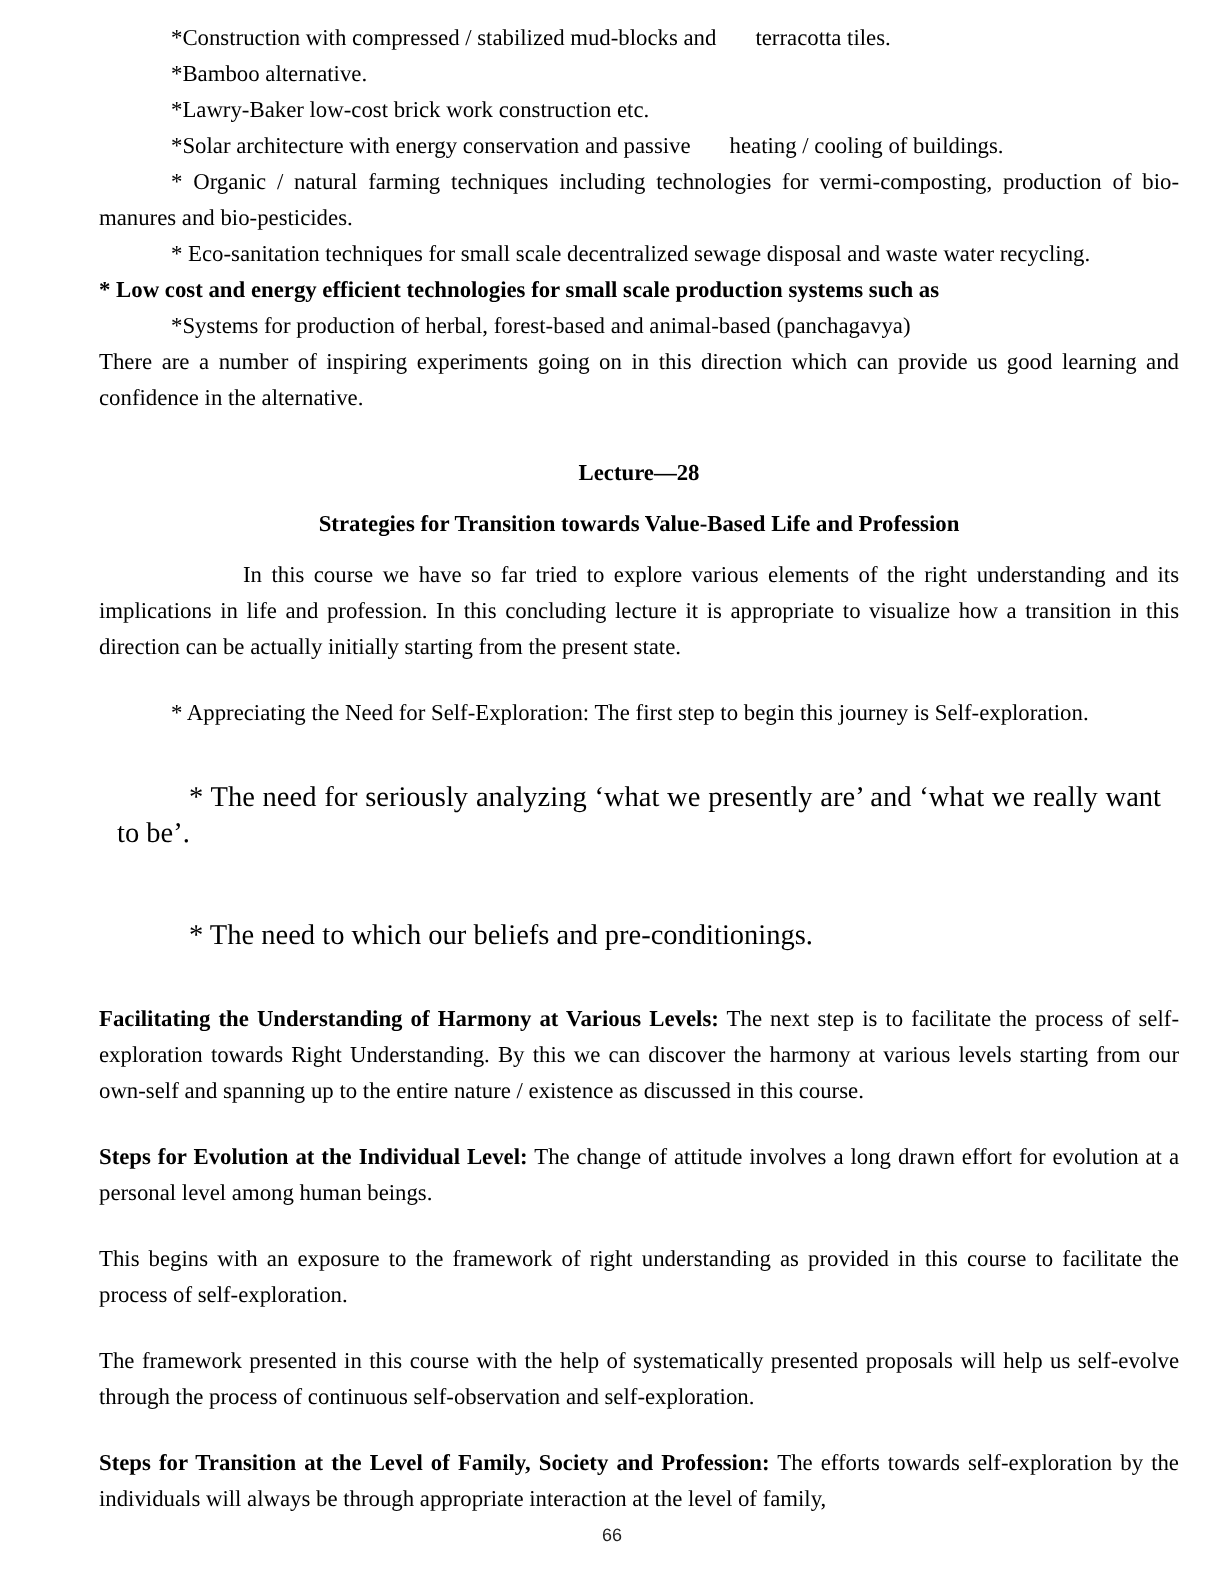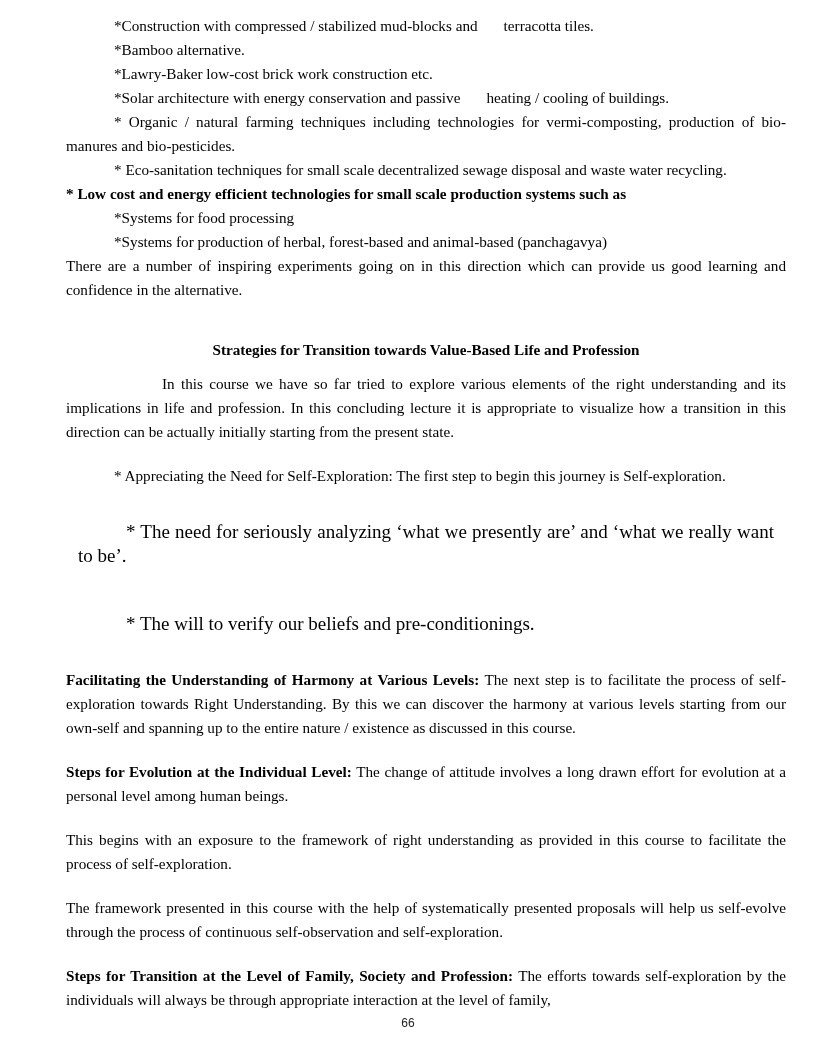--- a/index.html
+++ b/index.html
@@ -97,49 +97,49 @@
     <div class="line indent-1">*Lawry-Baker low-cost brick work construction etc.</div>
 
     <div class="line indent-1"><span>*Solar architecture with energy conservation and passive</span><span class="tabgap"></span><span>heating / cooling of buildings.</span></div>
 
     <div class="just indent-hang">* Organic / natural farming techniques including technologies for vermi-composting, production of bio-manures and bio-pesticides.</div>
 
     <div class="just indent-hang">* Eco-sanitation techniques for small scale decentralized sewage disposal and waste water recycling.</div>
 
     <div class="line bold">* Low cost and energy efficient technologies for small scale production systems such as</div>
 
-    <div class="line indent-1">*Systems for food processing</div>
 
     <div class="line indent-1">*Systems for production of herbal, forest-based and animal-based (panchagavya)</div>
 
 
     <div class="just">There are a number of inspiring experiments going on in this direction which can provide us good learning and confidence in the alternative.</div>
 
     <div class="gap-lg"></div>
 
+    <div class="heading-center">Lecture—28</div>
 
     <div class="gap-sm"></div>
 
     <div class="heading-center">Strategies for Transition towards Value-Based Life and Profession</div>
 
     <div class="gap-sm"></div>
 
     <div class="just indent-para">In this course we have so far tried to explore various elements of the right understanding and its implications in life and profession. In this concluding lecture it is appropriate to visualize how a transition in this direction can be actually initially starting from the present state.</div>
 
     <div class="gap-md"></div>
 
     <div class="just indent-hang">* Appreciating the Need for Self-Exploration: The first step to begin this journey is Self-exploration.</div>
 
     <div class="gap-md"></div>
 
     <div class="just-last indent-hang">* The need for seriously analyzing ‘what we presently are’ and ‘what we really want to be’.</div>
 
     <div class="gap-md"></div>
 
-    <div class="just-last indent-hang">* The will to verify our beliefs and pre-conditionings.</div>
+    <div class="just-last indent-hang">* The need to which our beliefs and pre-conditionings.</div>
 
     <div class="gap-md"></div>
 
     <div class="just"><span class="bold">Facilitating the Understanding of Harmony at Various Levels:</span><span> The next step is to facilitate the process of self-exploration towards Right Understanding. By this we can discover the harmony at various levels starting from our own-self and spanning up to the entire nature / existence as discussed in this course.</span></div>
 
     <div class="gap-md"></div>
 
     <div class="just"><span class="bold">Steps for Evolution at the Individual Level:</span><span> The change of attitude involves a long drawn effort for evolution at a personal level among human beings.</span></div>
 
     <div class="gap-md"></div>

